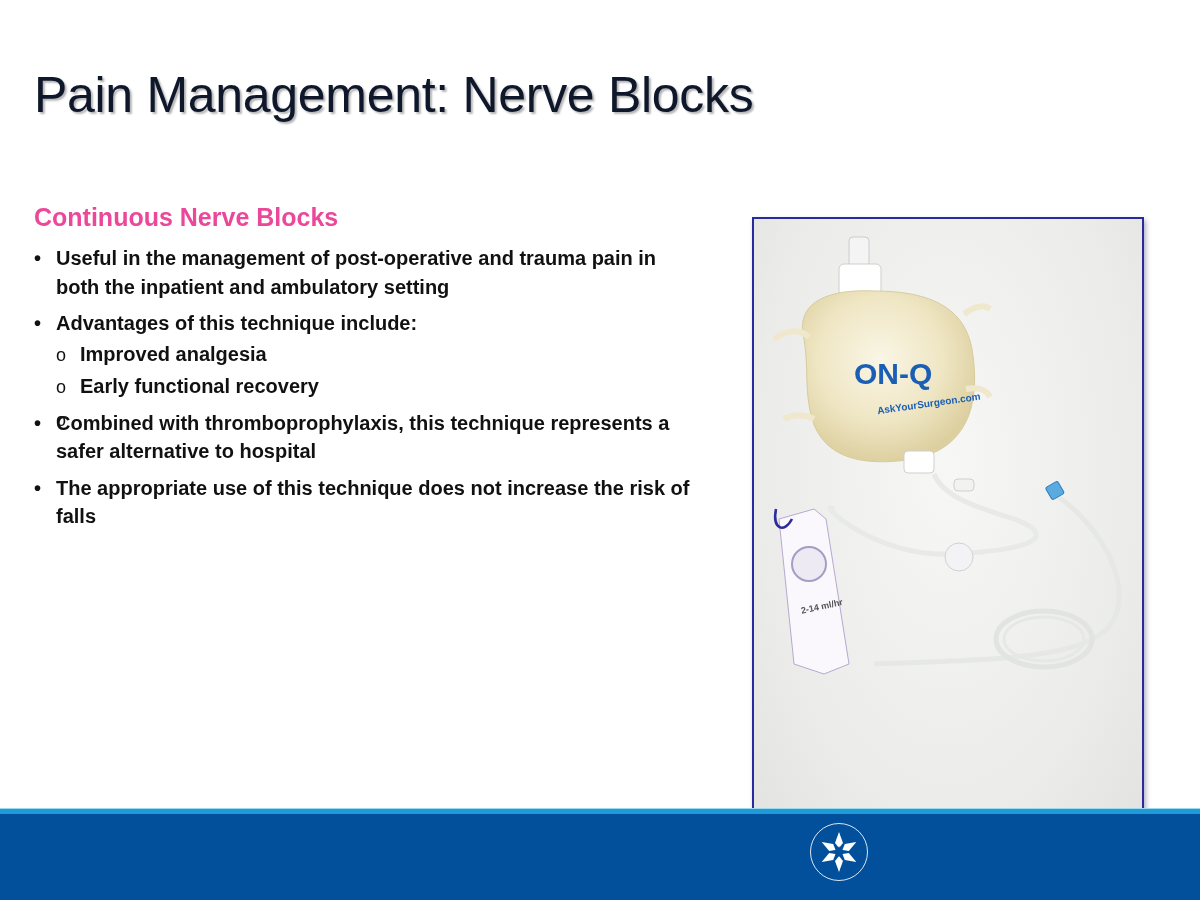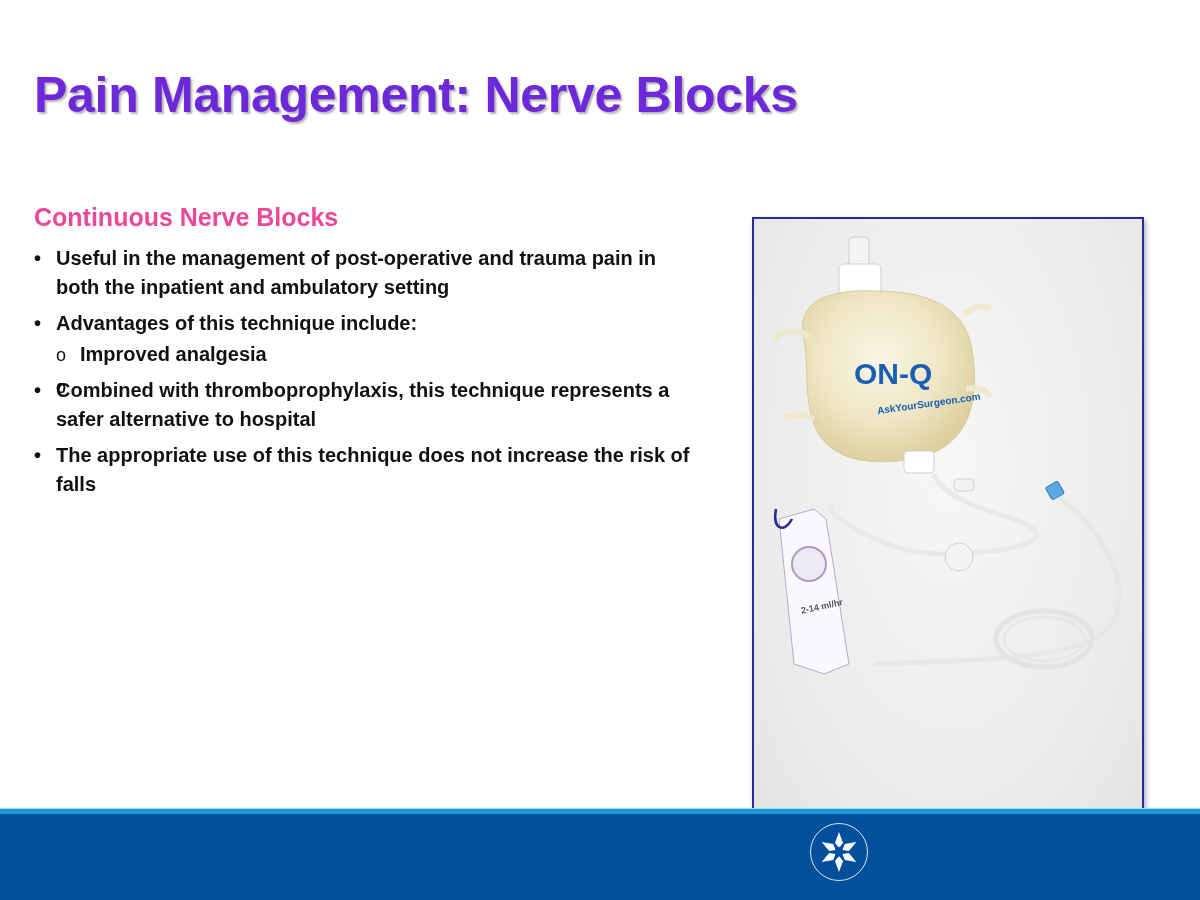--- a/index.html
+++ b/index.html
@@ -3,21 +3,21 @@
   <meta charset="utf-8">
   <style>
     html, body { margin: 0; padding: 0; }
     body {
       width: 1200px; height: 900px; position: relative; overflow: hidden;
       background: #ffffff;
       font-family: "Liberation Sans", sans-serif;
     }
     .slide-title {
       position: absolute; left: 34px; top: 66px; margin: 0;
-      font-size: 50px; font-weight: bold; color: #6d28d9;
+      font-size: 50px; font-weight: normal; color: #0f172a;
       letter-spacing: -0.3px;
       text-shadow: 2px 2px 2px rgba(120,120,120,0.55);
       white-space: nowrap;
     }
     .content { position: absolute; left: 34px; top: 200px; width: 660px; }
     .subheading {
       font-size: 25px; font-weight: bold; color: #ec4899;
       margin: 0 0 10px 0; line-height: 34px;
     }
     .bullets { list-style: none; margin: 0; padding: 0; }
@@ -88,20 +88,21 @@
     <li class="bullet" style="margin-bottom:2px">
       <span class="marker">•</span>
       <span>Advantages of this technique include:</span>
     </li>
     <li class="sub">
       <span class="marker">o</span>
       <span>Improved analgesia</span>
     </li>
     <li class="sub">
       <span class="marker">o</span>
+      <span>Early functional recovery</span>
     </li>
     <li class="sub" style="margin-bottom:8px">
       <span class="marker">o</span>
     </li>
     <li class="bullet">
       <span class="marker">•</span>
       <span>Combined with thromboprophylaxis, this technique represents a safer alternative to hospital</span>
     </li>
     <li class="bullet">
       <span class="marker">•</span>

